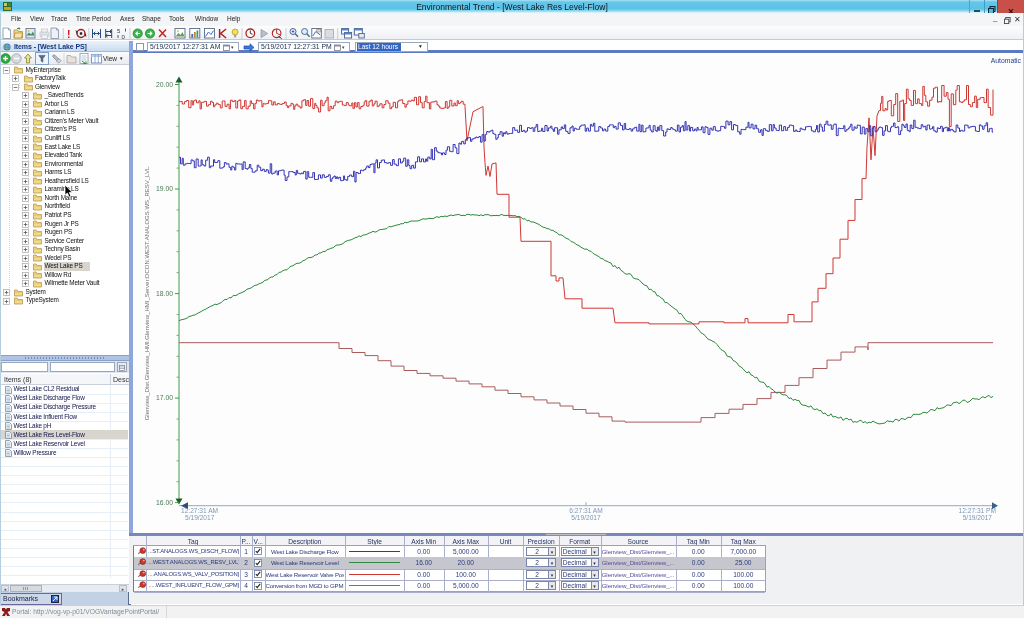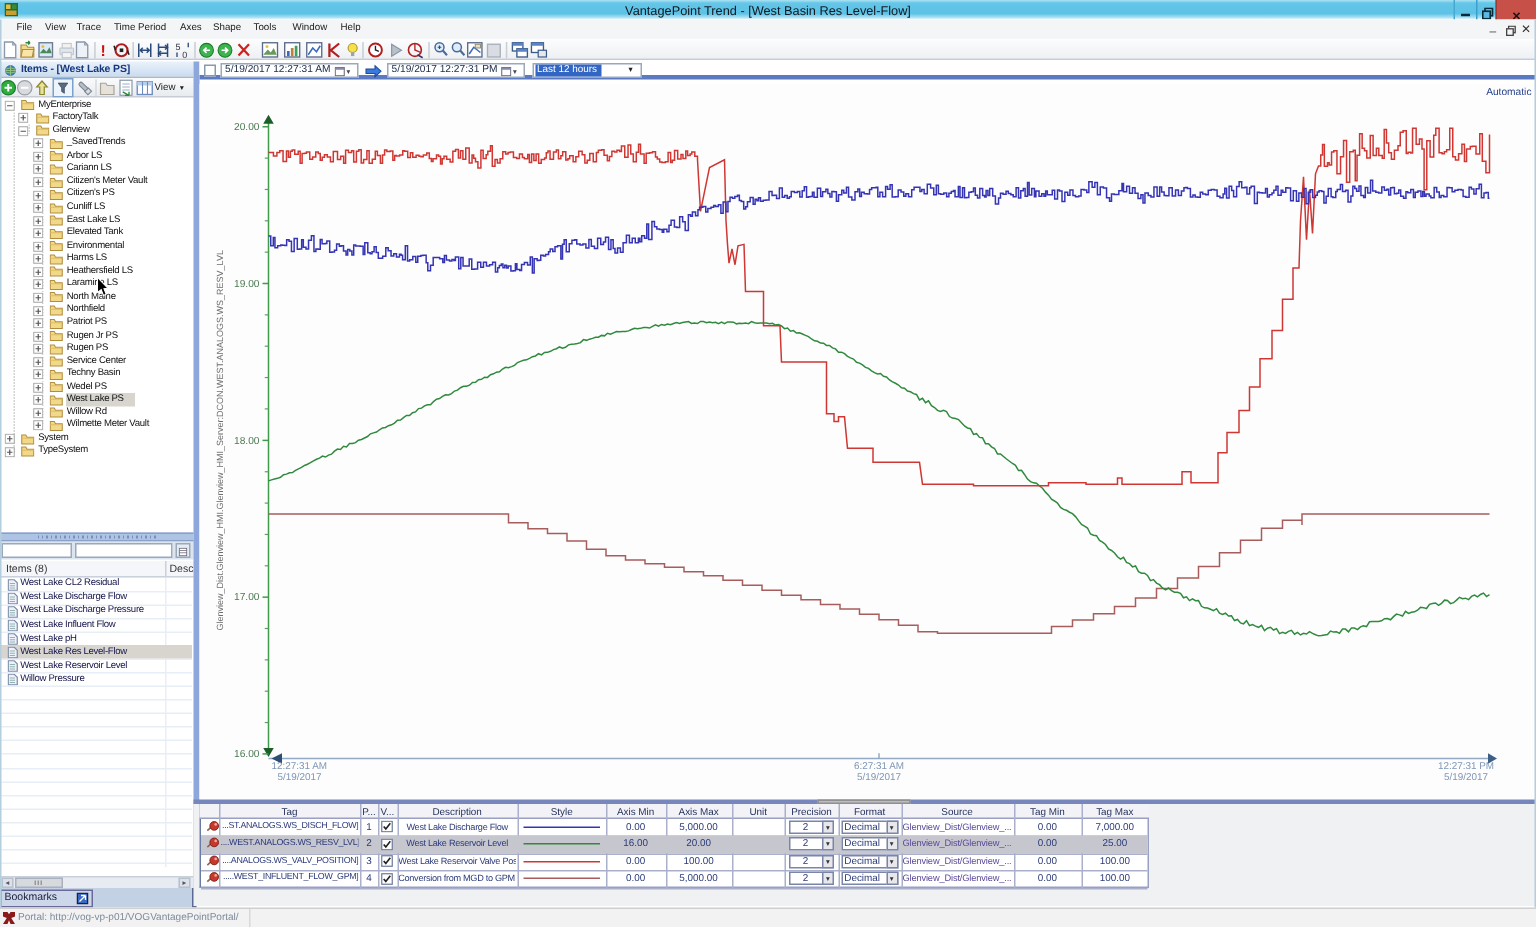--- a/index.html
+++ b/index.html
@@ -6,21 +6,21 @@
 </style></head>
 <body>
 
 <div class="abs" style="left:0;top:0;width:1024px;height:13px;background:linear-gradient(#aee3f4 0px,#64c6e8 2px,#5cc2e6 9px,#a8dff2 11.5px,#eef9fd 13px)"></div>
 <svg class="abs" style="left:3px;top:2px" width="9" height="9" viewBox="0 0 9 9">
     <rect width="9" height="9" fill="#2a6a2a"></rect>
     <rect x="1" y="1" width="3" height="3" fill="#e8c040"></rect>
     <rect x="5" y="1" width="3" height="3" fill="#3a8a3a"></rect>
     <rect x="1" y="5" width="7" height="3" fill="#c8a030"></rect>
   </svg>
-<div class="abs" style="left:0;top:2px;width:1024px;text-align:center;font-size:8.5px;color:#101820">VantagePoint Trend - [West Basin Res Level-Flow]</div>
+<div class="abs" style="left:0;top:2px;width:1024px;text-align:center;font-size:8.5px;color:#101820">Environmental Trend - [West Lake Res Level-Flow]</div>
 <div class="abs" style="left:969px;top:0;width:15px;height:12.5px;border-left:1px solid #48a8cf;text-align:center"><svg width="8" height="8" style="margin-top:4px">
       <line x1="1" y1="5" x2="7" y2="5" stroke="#0a2a3a" stroke-width="1.6"></line>
     </svg></div>
 <div class="abs" style="left:984px;top:0;width:13px;height:12.5px;border-left:1px solid #3e9ecb"><svg width="8" height="8" style="margin:2.5px 0 0 2.5px" viewBox="0 0 8 8">
       <rect x="2" y="0.5" width="5" height="5" fill="none" stroke="#0a2a3a" stroke-width="1.1"></rect>
       <rect x="0.5" y="2.5" width="5" height="5" fill="#5bbae3" stroke="#0a2a3a" stroke-width="1.1"></rect>
     </svg></div>
 <div class="abs" style="left:997px;top:0;width:27px;height:12.5px;background:#c75148;border-left:1px solid #a03a32;text-align:center"><span style="font-size:7.5px;font-weight:bold;color:#20100e;line-height:11px">✕</span></div>
 
 <div class="abs" style="left:0;top:12.5px;width:1024px;height:13.5px;background:#f4f5f7"></div>

